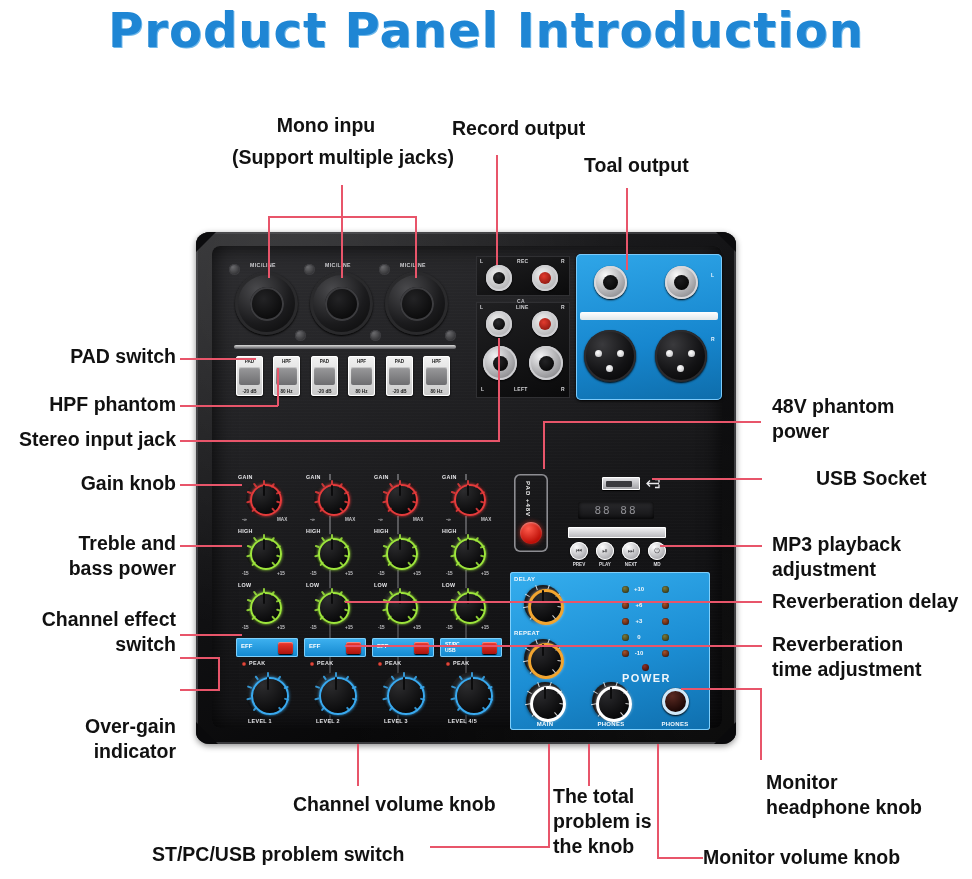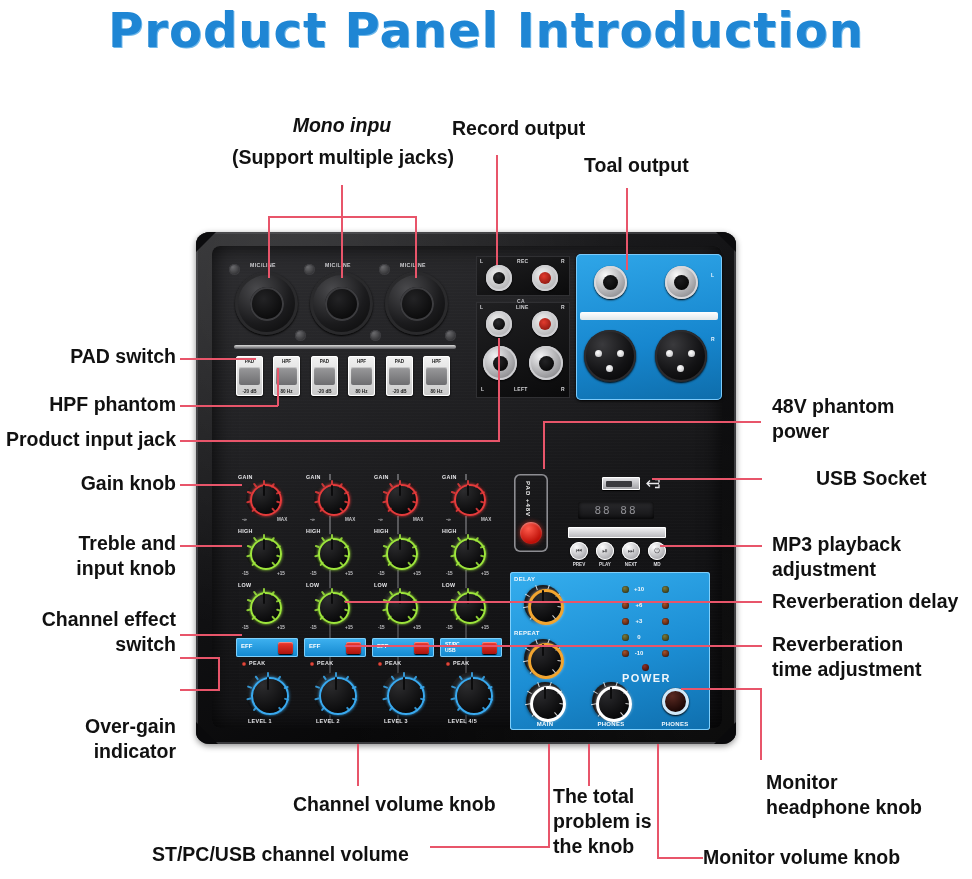--- a/index.html
+++ b/index.html
@@ -935,45 +935,45 @@
 <div class="ln lnv" style="left:357px;top:744px;height:42px;"></div>
 
 <div class="ln lnh" style="left:430px;top:846px;width:120px;"></div>
 <div class="ln lnv" style="left:548px;top:744px;height:104px;"></div>
 
 <div class="ln lnv" style="left:588px;top:744px;height:42px;"></div>
 
 <div class="ln lnv" style="left:657px;top:744px;height:115px;"></div>
 <div class="ln lnh" style="left:657px;top:857px;width:46px;"></div>
 
-<div class="lbl c" style="left:268px;top:113px;width:148px;font-style:italic;">Mono inpu</div>
+<div class="lbl c" style="left:252px;top:113px;width:148px;">Mono inpu</div>
 <div class="lbl c" style="left:143px;top:145px;width:400px;">(Support multiple jacks)</div>
 <div class="lbl" style="left:452px;top:116px;">Record output</div>
 <div class="lbl" style="left:584px;top:153px;">Toal output</div>
 
 <div class="lbl r" style="left:0px;top:344px;width:176px;">PAD switch</div>
 <div class="lbl r" style="left:0px;top:392px;width:176px;">HPF phantom</div>
-<div class="lbl r" style="left:0px;top:427px;width:176px;">Product input jack</div>
+<div class="lbl r" style="left:0px;top:427px;width:176px;">Stereo input jack</div>
 <div class="lbl r" style="left:0px;top:471px;width:176px;">Gain knob</div>
 <div class="lbl r" style="left:0px;top:531px;width:176px;">Treble and
-input knob</div>
+bass power</div>
 <div class="lbl r" style="left:0px;top:607px;width:176px;">Channel effect
 switch</div>
 <div class="lbl r" style="left:0px;top:670px;width:176px;margin-top:44px;">Over-gain
 indicator</div>
 
 <div class="lbl" style="left:772px;top:394px;">48V phantom
 power</div>
 <div class="lbl" style="left:772px;top:466px;margin-left:44px;">USB Socket</div>
 <div class="lbl" style="left:772px;top:532px;">MP3 playback
 adjustment</div>
 <div class="lbl" style="left:772px;top:589px;">Reverberation delay</div>
 <div class="lbl" style="left:772px;top:632px;">Reverberation
 time adjustment</div>
 <div class="lbl" style="left:766px;top:770px;">Monitor
 headphone knob</div>
 
 <div class="lbl" style="left:293px;top:792px;">Channel volume knob</div>
-<div class="lbl" style="left:152px;top:842px;">ST/PC/USB channel volume</div>
+<div class="lbl" style="left:152px;top:842px;">ST/PC/USB problem switch</div>
 <div class="lbl" style="left:553px;top:784px;">The total
 problem is
 the knob</div>
 <div class="lbl" style="left:703px;top:845px;">Monitor volume knob</div>
 
 </body></html>

